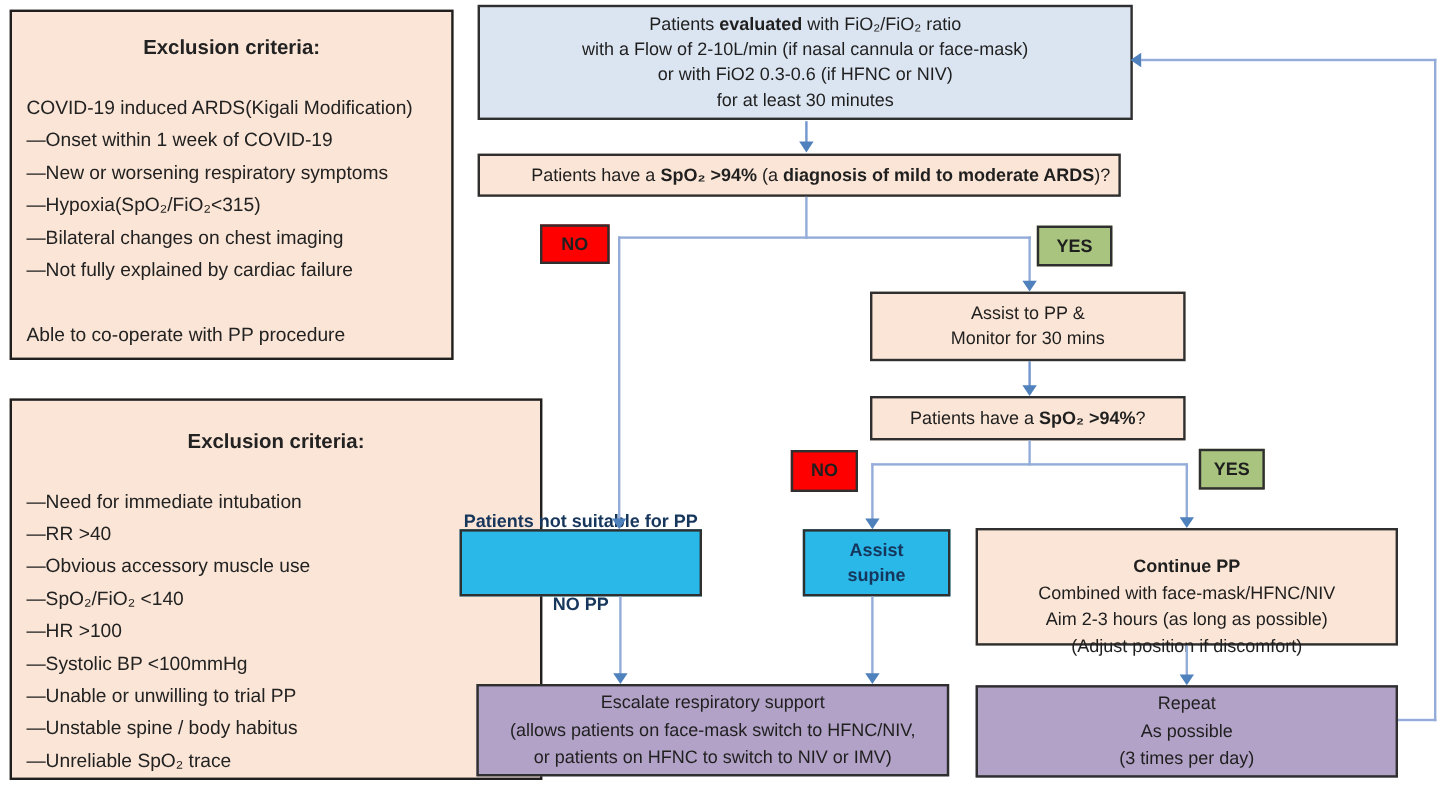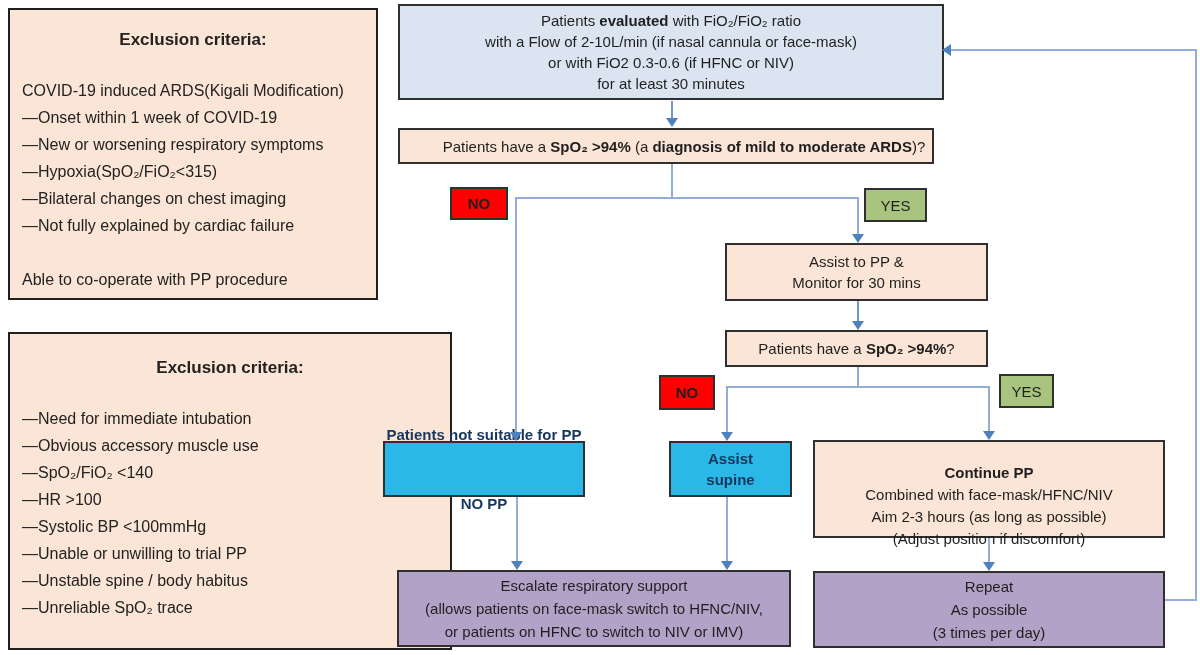--- a/index.html
+++ b/index.html
@@ -10,21 +10,21 @@
   html,body{margin:0;padding:0;background:#fff;}
   #canvas{position:relative;width:1200px;height:655px;background:#ffffff;overflow:hidden;
     font-family:"Liberation Sans",sans-serif;color:var(--text);}
   .box{position:absolute;border:2px solid var(--border);box-sizing:border-box;
     display:flex;flex-direction:column;justify-content:center;align-items:center;text-align:center;}
   .peach{background:var(--peach);}
   .bluebox{background:var(--bluebox);}
   .cyanbox{background:var(--cyan);color:var(--cyantext);font-weight:bold;}
   .purplebox{background:var(--purple);}
   .redbox{background:var(--red);font-weight:bold;}
-  .greenbox{background:var(--green);font-weight:normal;}
+  .greenbox{background:var(--green);font-weight:bold;}
   .flowtext{font-size:15px;line-height:21px;}
   .b{font-weight:bold;margin-top:33px;}
   .criteria{position:absolute;border:2px solid #1f1f1f;box-sizing:border-box;background:var(--peach);
     padding:16px 12px 0 12px;font-size:16px;line-height:27px;color:#222;}
   .criteria .ctitle{text-align:center;font-weight:bold;font-size:17px;margin-bottom:24px;}
   .gap-above{margin-top:27px;}
   .ln{position:absolute;background:var(--line);}
   .as{position:absolute;background:var(--ashaft);}
   .ah-down{position:absolute;width:0;height:0;border-left:6px solid transparent;
     border-right:6px solid transparent;border-top:9px solid var(--arrow);}
@@ -44,20 +44,21 @@
     <div>—New or worsening respiratory symptoms</div>
     <div>—Hypoxia(SpO₂/FiO₂&lt;315)</div>
     <div>—Bilateral changes on chest imaging</div>
     <div>—Not fully explained by cardiac failure</div>
     <div class="gap-above">Able to co-operate with PP procedure</div>
   </div>
 
   <div class="criteria" style="left:8px;top:332px;width:444px;height:318px;padding-top:20px;">
     <div class="ctitle">Exclusion criteria:</div>
     <div>—Need for immediate intubation</div>
+    <div>—RR &gt;40</div>
     <div>—Obvious accessory muscle use</div>
     <div>—SpO₂/FiO₂ &lt;140</div>
     <div>—HR &gt;100</div>
     <div>—Systolic BP &lt;100mmHg</div>
     <div>—Unable or unwilling to trial PP</div>
     <div>—Unstable spine / body habitus</div>
     <div>—Unreliable SpO₂ trace</div>
   </div>
 
   <div class="box bluebox flowtext" style="left:398px;top:4px;width:546px;height:96px;">

